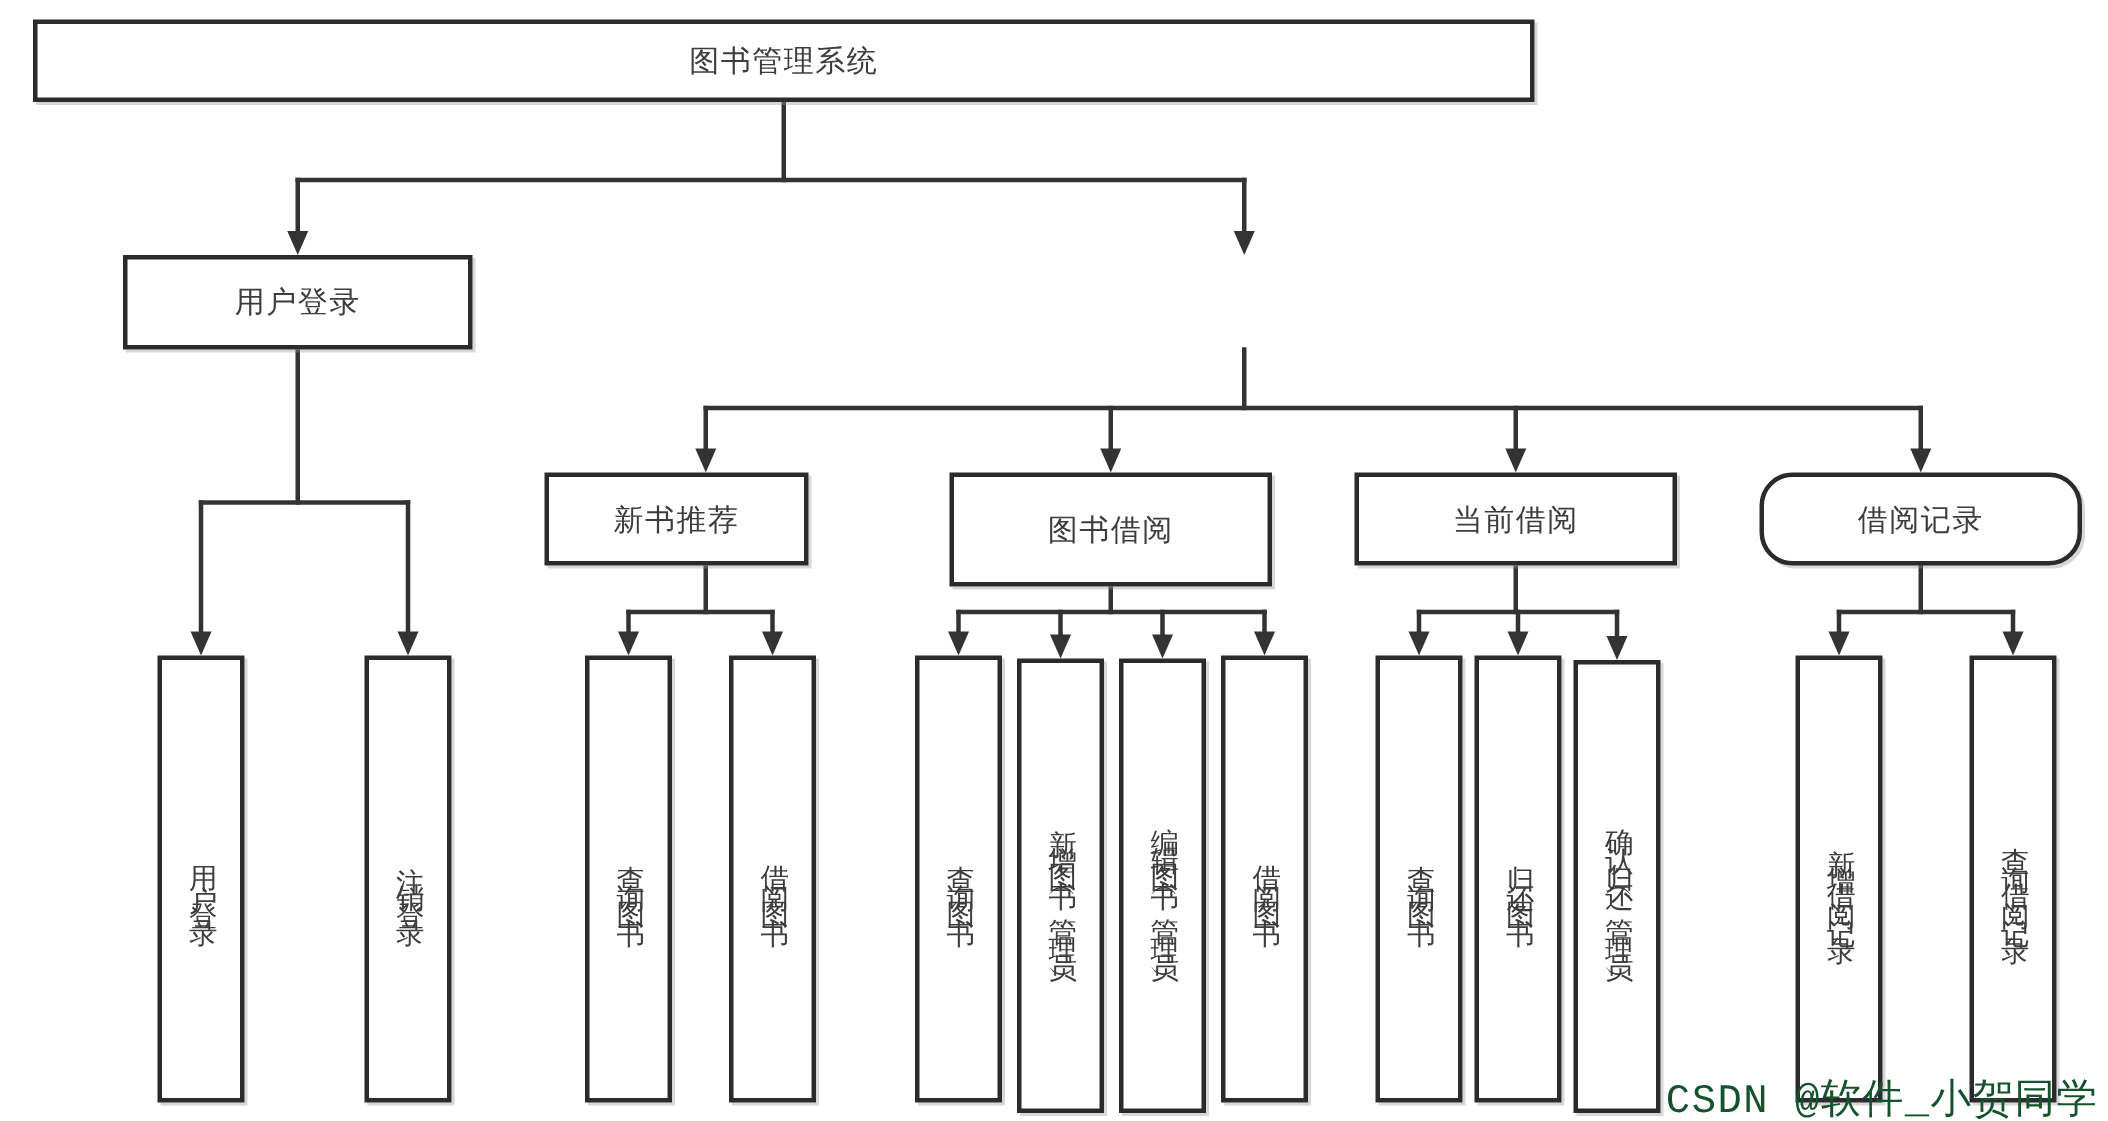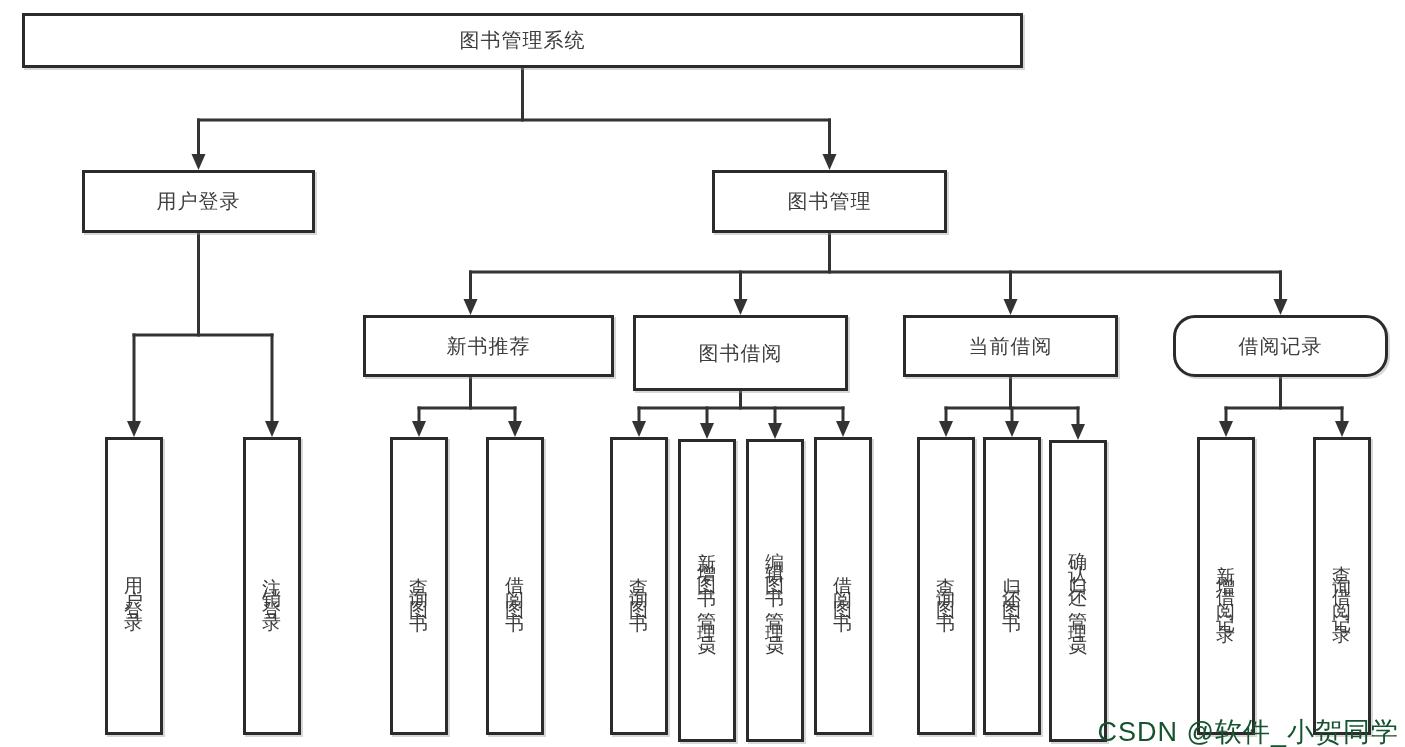--- a/index.html
+++ b/index.html
@@ -1,21 +1,21 @@
 <!DOCTYPE html>
 <html><head>
 <meta charset="utf-8">
 <style>
   * { margin:0; padding:0; box-sizing:border-box; }
   html,body { background:#ffffff; }
   #canvas {
     position:relative;
     width:1405px; height:747px;
     background:#ffffff;
-    font-family:Liberation Sans, sans-serif;
+    font-family:Liberation Mono, monospace;
     overflow:hidden;
   }
   #wires { position:absolute; left:0; top:0; width:1405px; height:747px; }
 
   .node {
     position:absolute;
     background:#ffffff;
     border:3px solid #2b2b2b;
     box-shadow:2px 2px 0 rgba(150,150,150,0.38);
     display:flex; align-items:center; justify-content:center;
@@ -31,21 +31,21 @@
     line-height:1;
     color:#3d3d3d;
   }
 
   
   #n-root        { left:22px;  top:13px;  width:1001px; height:55px; }
   
   #n-user-login  { left:82px;  top:170px; width:233px; height:63px; }
   #n-book-mgmt   { left:712px; top:170px; width:235px; height:63px; }
   
-  #n-new-book    { left:363px;  top:315px; width:251px; height:62px; }
+  #n-new-book    { left:363px;  top:315px; width:176px; height:62px; }
   #n-borrowing   { left:633px;  top:315px; width:215px; height:76px; }
   #n-current     { left:903px;  top:315px; width:215px; height:62px;text-align:right; }
   #n-records     { left:1173px; top:315px; width:215px; height:62px;border-radius:22px; }
   
   #n-ul-login    { left:105px;  top:437px; }
   #n-ul-logout   { left:243px;  top:437px; }
   #n-nb-query    { left:390px;  top:437px; }
   #n-nb-borrow   { left:486px;  top:437px; }
   #n-bb-query    { left:610px;  top:437px; }
   #n-bb-add      { left:678px;  top:439px; height:303px; }
@@ -140,23 +140,20 @@
     </g>
   </svg>
 
   <div id="n-root" class="node hnode">
     <span>图书管理系统</span>
   </div>
 
   <div id="n-user-login" class="node hnode">
     <span>用户登录</span>
   </div>
-  <div id="n-book-mgmt" class="node hnode">
-    <span>图书管理</span>
-  </div>
 
   <div id="n-new-book" class="node hnode">
     <span>新书推荐</span>
   </div>
   <div id="n-borrowing" class="node hnode">
     <span>图书借阅</span>
   </div>
   <div id="n-current" class="node hnode">
     <span>当前借阅</span>
   </div>

